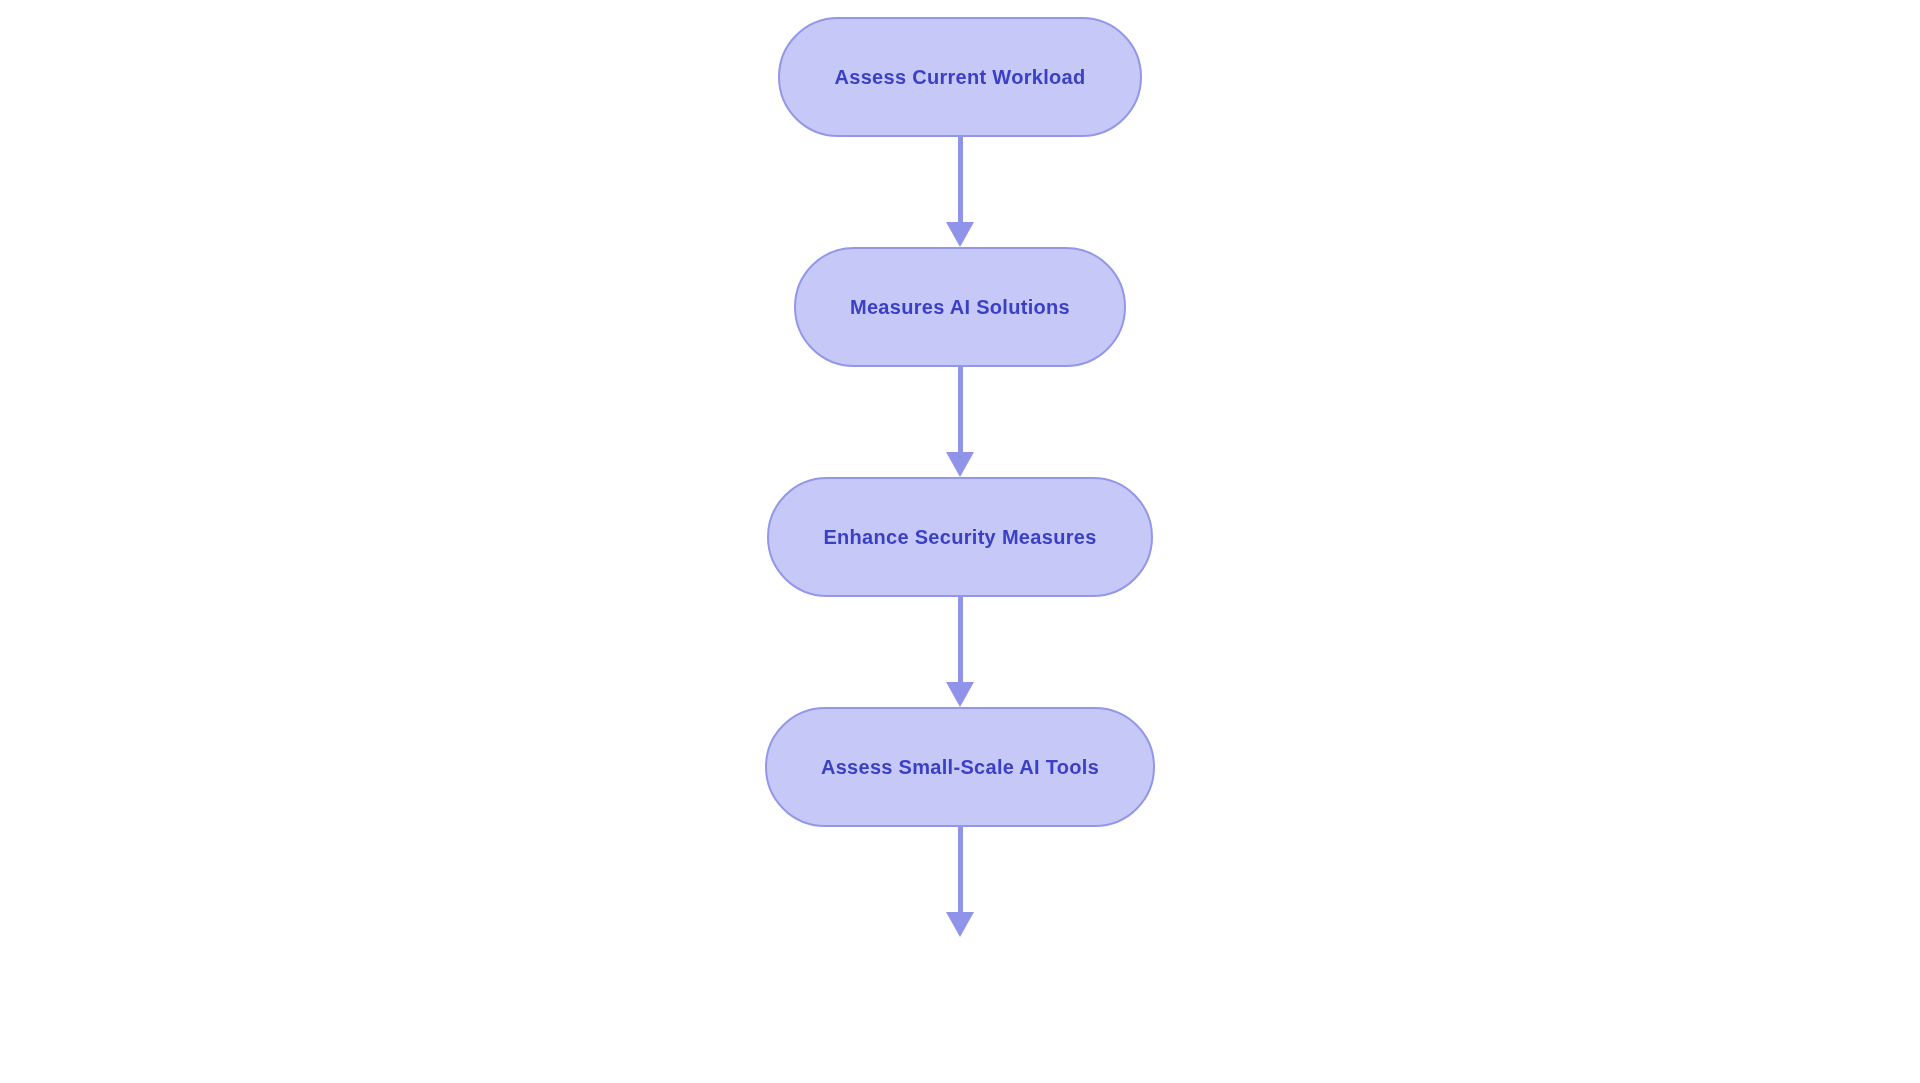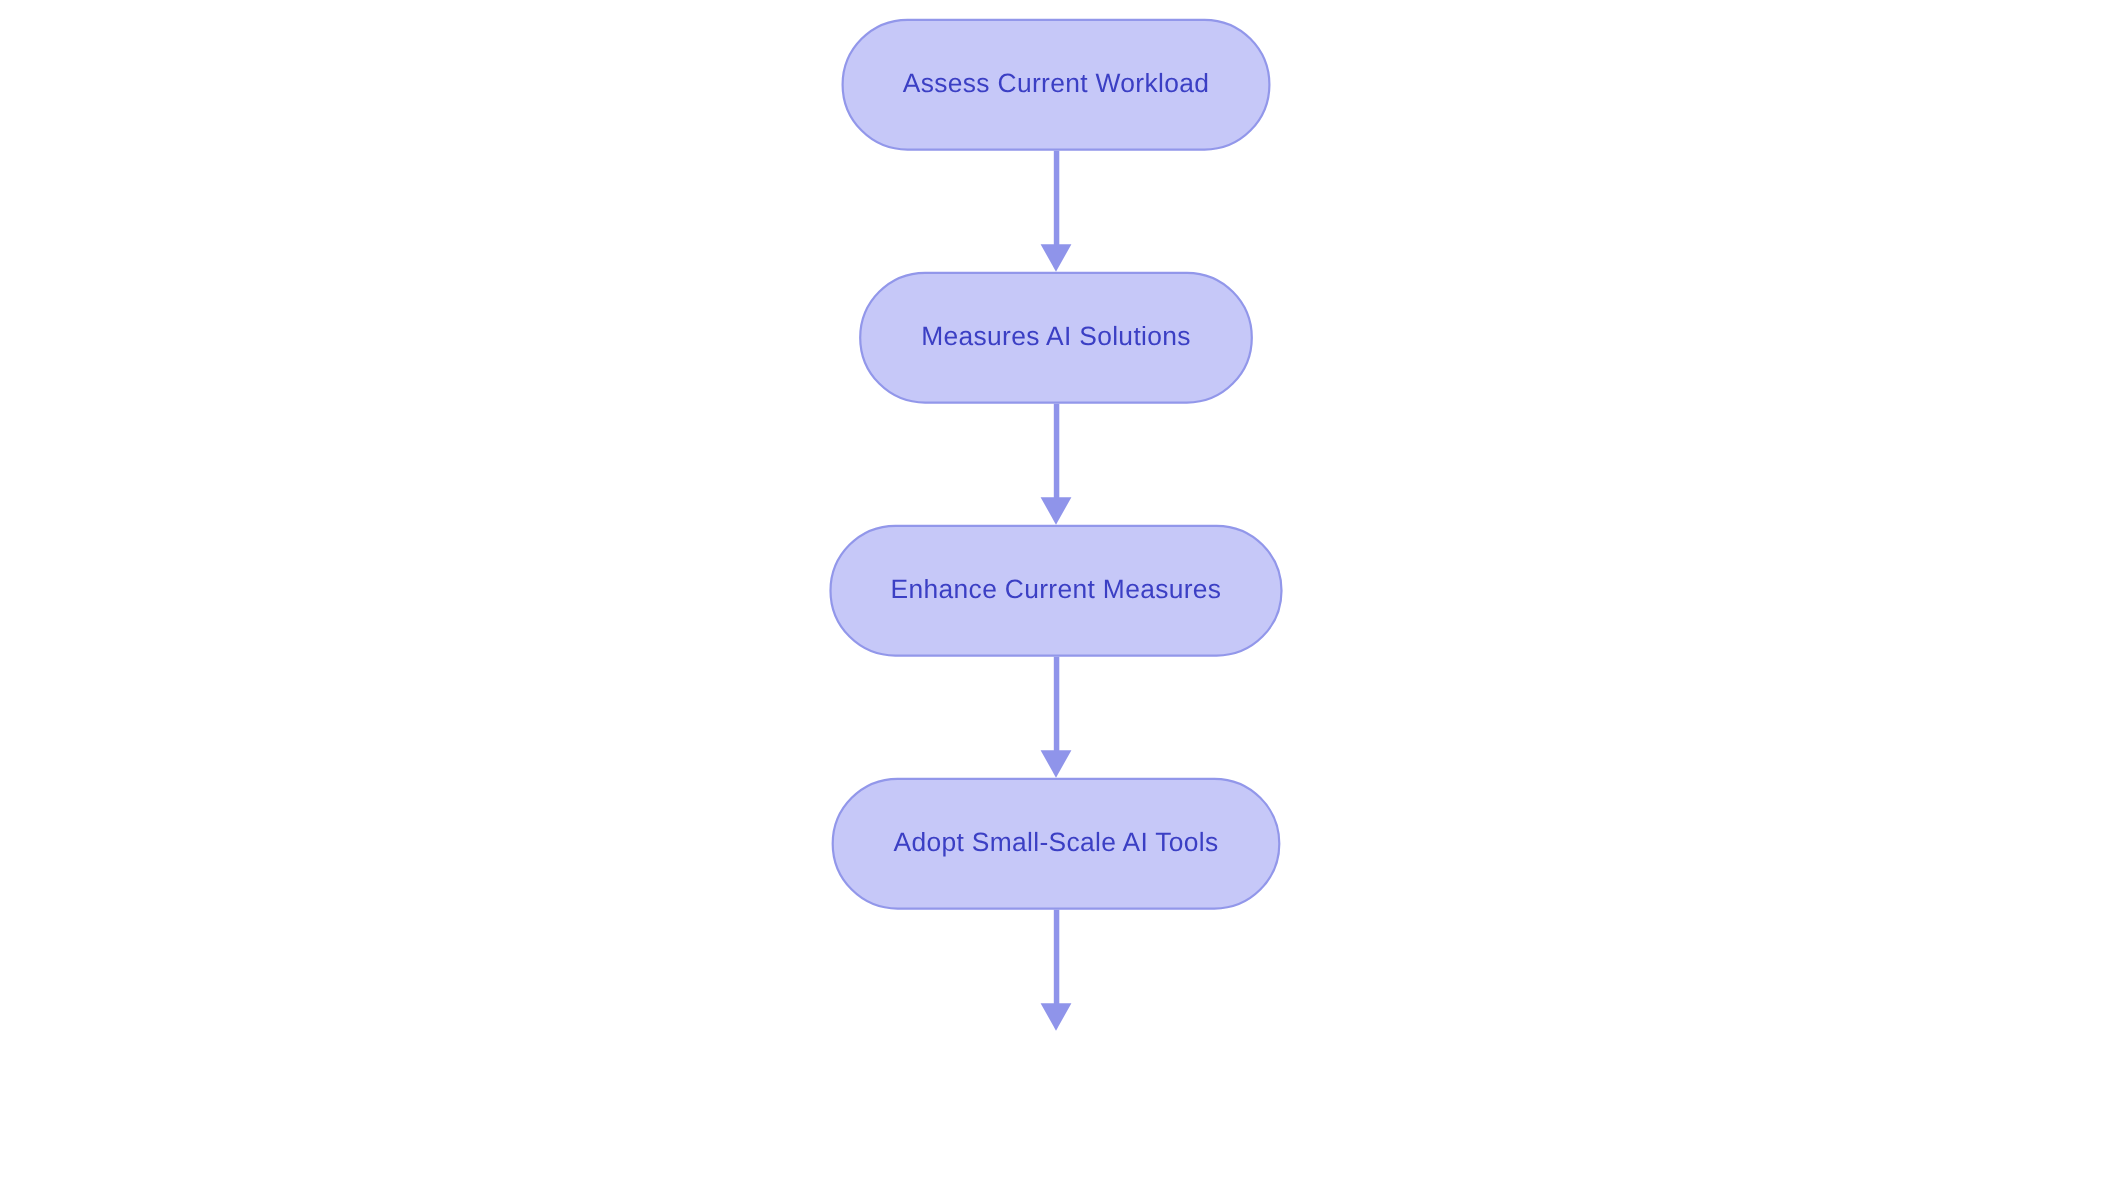--- a/index.html
+++ b/index.html
@@ -29,22 +29,22 @@
     display: flex;
     align-items: center;
     justify-content: center;
     background: var(--node-fill, #c6c8f8);
     border: 2px solid var(--node-border, #9297ea);
     border-radius: 60px;
     flex: 0 0 auto;
   }
   .flow-node-label {
     color: var(--node-text, #3b3fc4);
-    font-size: 24px;
-    font-weight: 400;
+    font-size: 20px;
+    font-weight: 700;
     letter-spacing: 0.3px;
     white-space: nowrap;
   }
   .flow-arrow {
     height: 110px;
     width: 30px;
     display: flex;
     flex-direction: column;
     align-items: center;
     flex: 0 0 auto;
@@ -79,30 +79,30 @@
   <div class="flow-node">
     <span class="flow-node-label">Measures AI Solutions</span>
   </div>
 
   <div class="flow-arrow">
     <div class="arrow-line"></div>
     <div class="arrow-head"></div>
   </div>
 
   <div class="flow-node">
-    <span class="flow-node-label">Enhance Current Measures</span>
+    <span class="flow-node-label">Enhance Security Measures</span>
   </div>
 
   <div class="flow-arrow">
     <div class="arrow-line"></div>
     <div class="arrow-head"></div>
   </div>
 
   <div class="flow-node">
-    <span class="flow-node-label">Adopt Small-Scale AI Tools</span>
+    <span class="flow-node-label">Assess Small-Scale AI Tools</span>
   </div>
 
   <div class="flow-arrow">
     <div class="arrow-line"></div>
     <div class="arrow-head"></div>
   </div>
 
 </div>
 
 </body></html>

